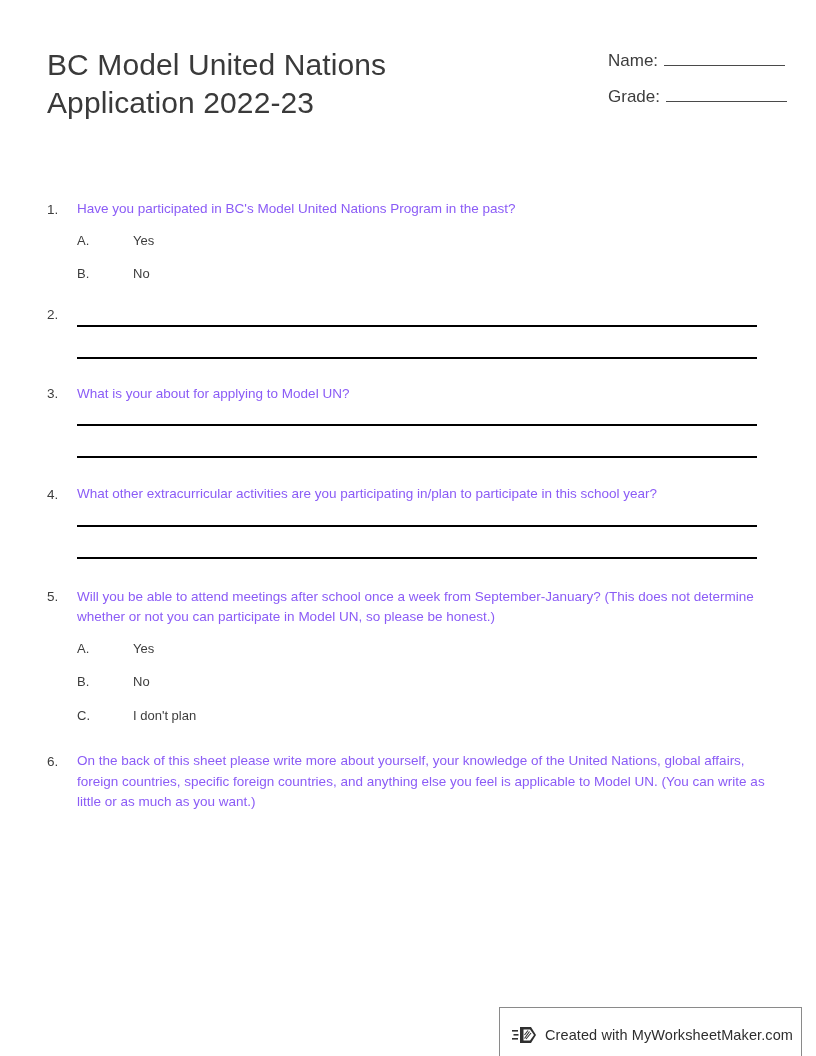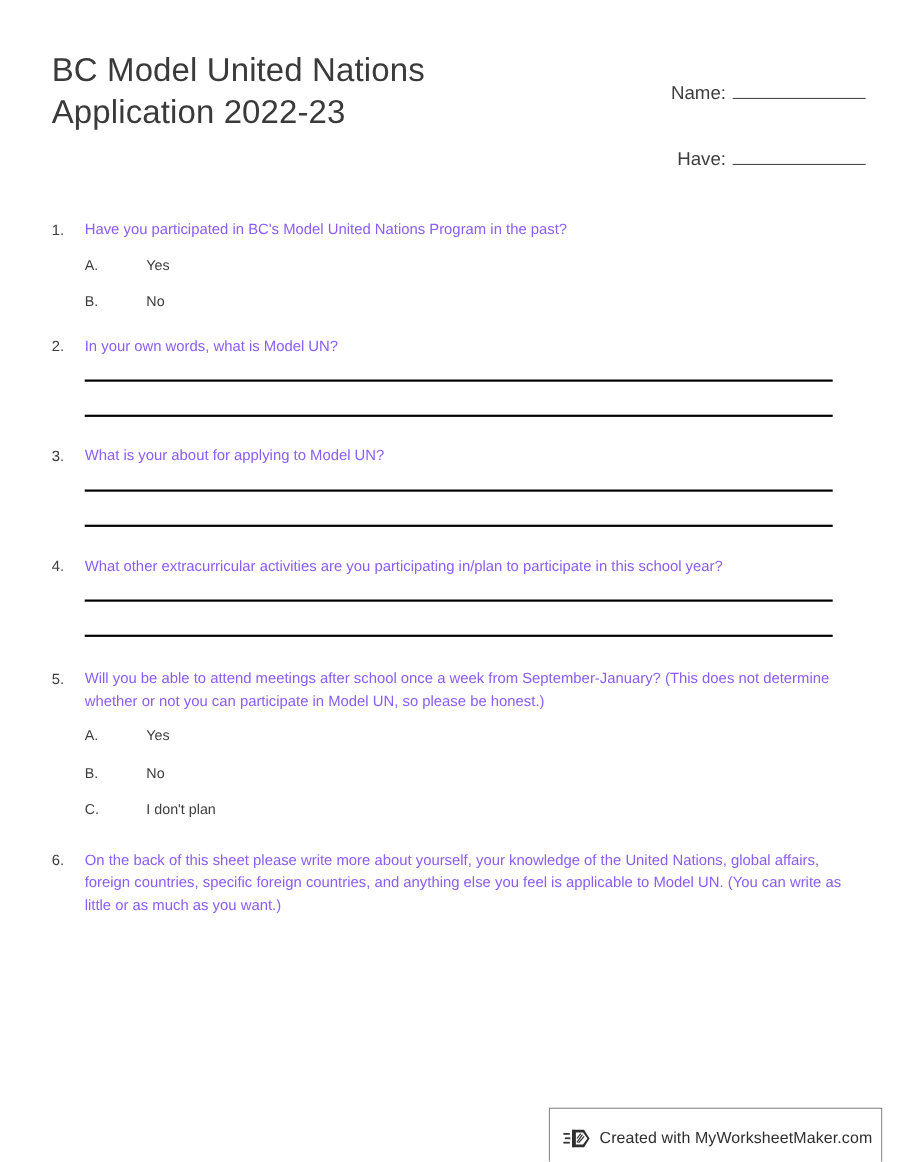--- a/index.html
+++ b/index.html
@@ -44,22 +44,20 @@
   }
   .fields {
     margin-top: 4px;
     display: flex;
     flex-direction: column;
     gap: 13px;
   }
   .field-row {
     display: flex;
     align-items: baseline;
-    justify-content: flex-end;
-    margin-top: 24px;
   }
   .field-label {
     font-size: 17px;
     font-weight: 400;
     color: #3d3d3d;
     text-align: right;
     padding-right: 6px;
     white-space: nowrap;
   }
   .field-line {
@@ -174,21 +172,21 @@
   <div class="header">
     <h1 class="title">BC Model United Nations
 Application 2022-23</h1>
 
     <div class="fields">
       <div class="field-row">
         <span class="field-label">Name:</span>
         <span class="field-line"></span>
       </div>
       <div class="field-row">
-        <span class="field-label">Have:</span>
+        <span class="field-label">Grade:</span>
         <span class="field-line"></span>
       </div>
     </div>
   </div>
 
   <div class="questions">
 
     <div class="question q1">
       <div class="q-num">1.</div>
       <div class="q-body">
@@ -202,21 +200,20 @@
             <span class="opt-letter">B.</span>
             <span class="opt-label">No</span>
           </div>
         </div>
       </div>
     </div>
 
     <div class="question q2">
       <div class="q-num">2.</div>
       <div class="q-body">
-        <div class="q-text">In your own words, what is Model UN?</div>
         <div class="answer-lines">
           <div class="answer-line"></div>
           <div class="answer-line"></div>
         </div>
       </div>
     </div>
 
     <div class="question q3">
       <div class="q-num">3.</div>
       <div class="q-body">

